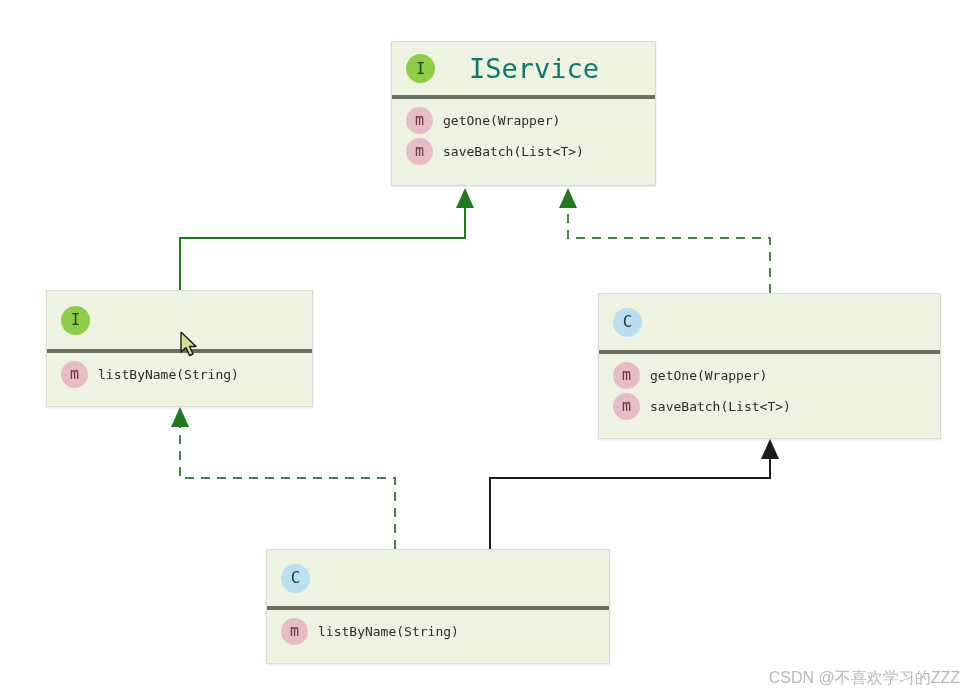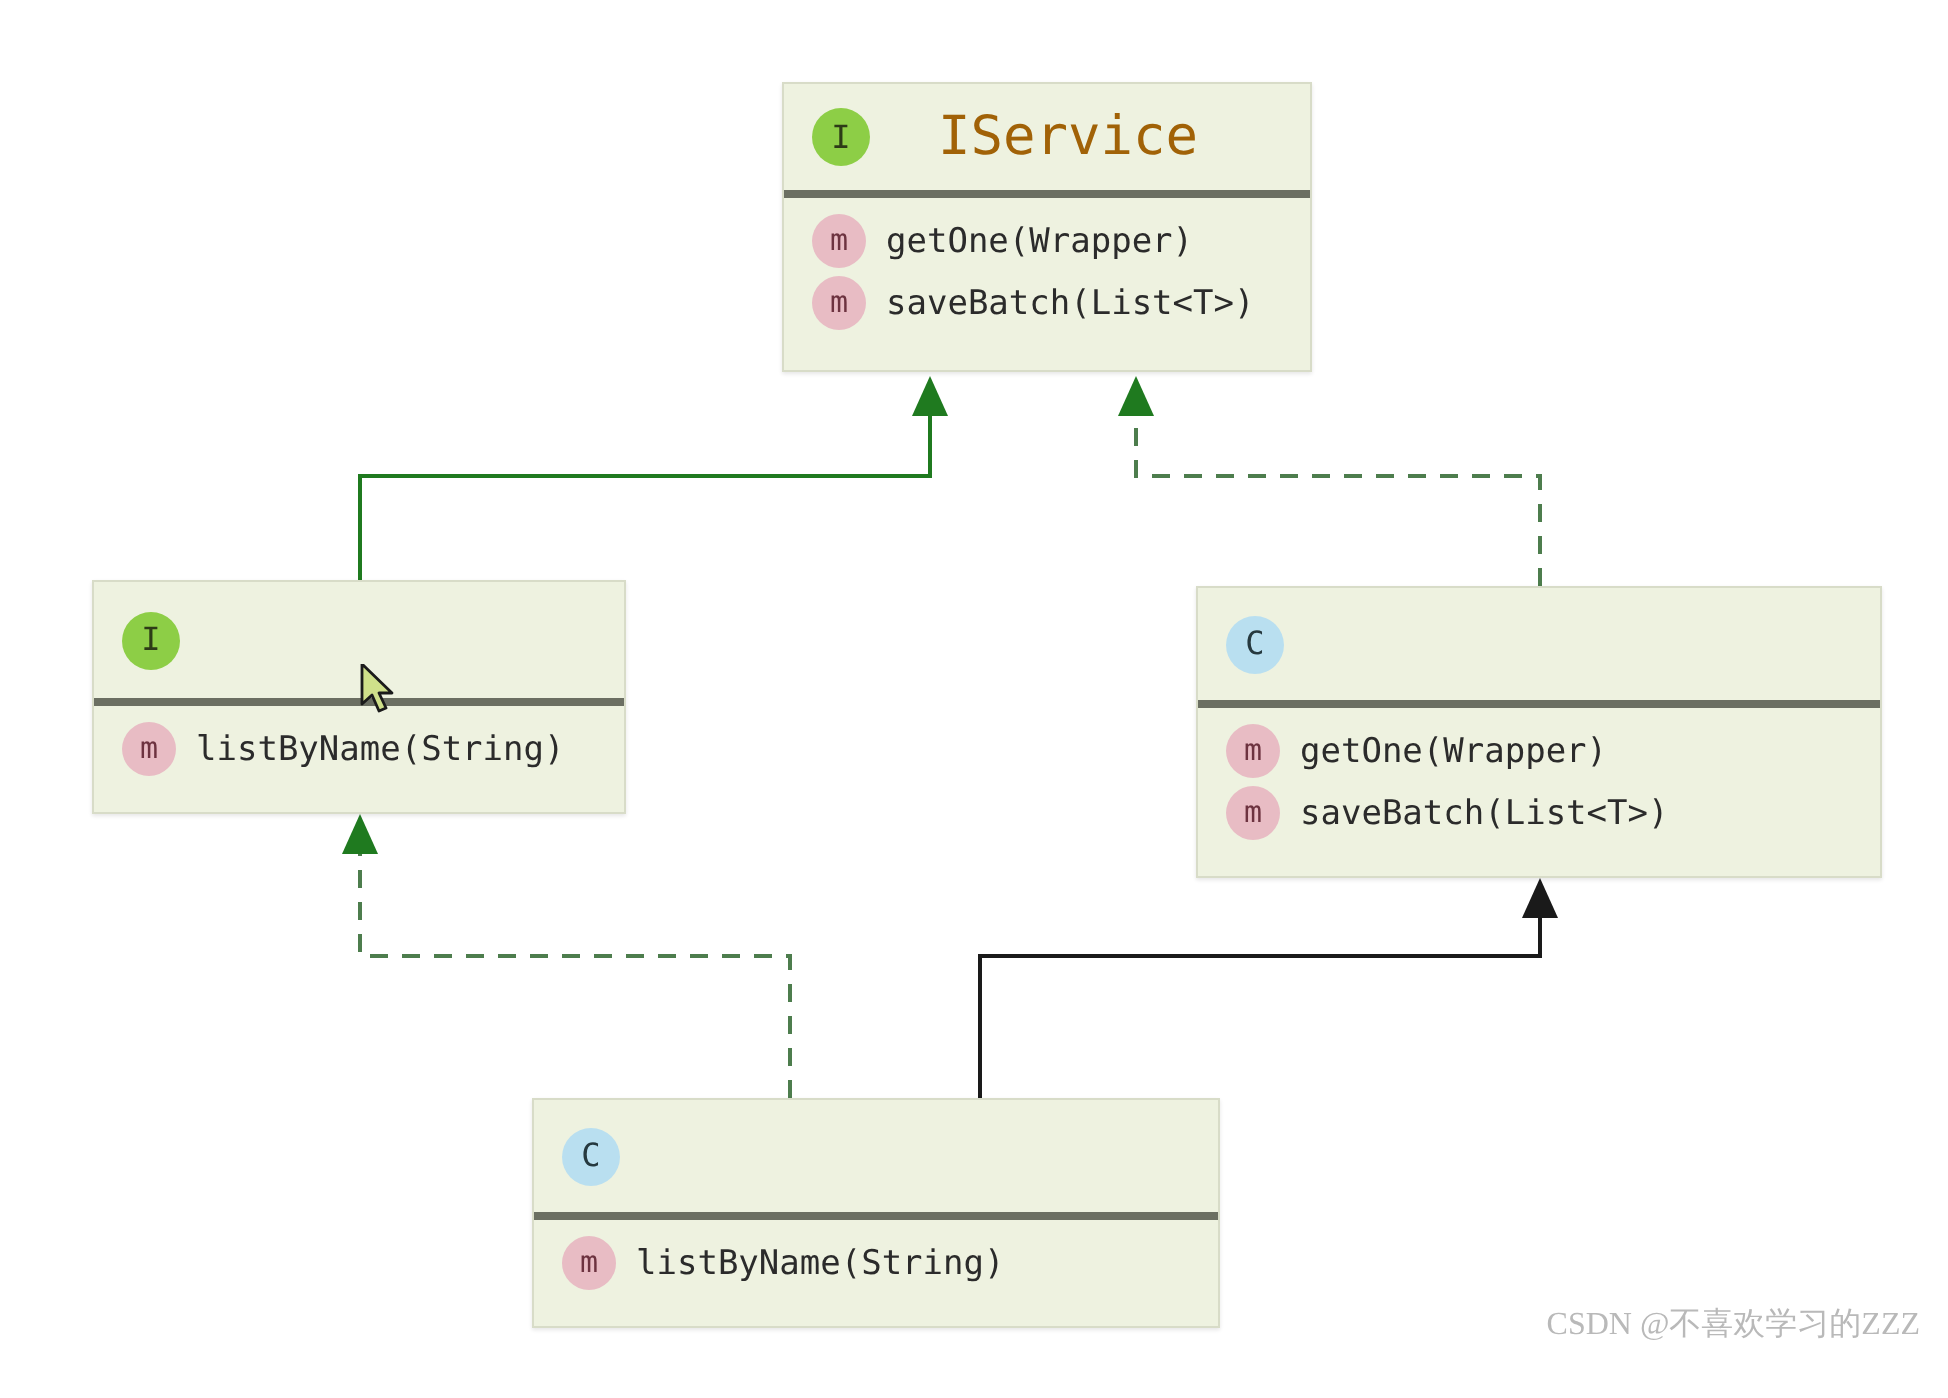--- a/index.html
+++ b/index.html
@@ -64,29 +64,29 @@
     width:27px;height:27px;
     background:#e8bcc4;
     color:#6d3340;
     font-size:15px;
   }
 
   .cls-title{
     flex:1 1 auto;
     text-align:center;
     font-size:27px;
-    color:#a16207;
+    color:#0f766e;
     letter-spacing:0px;
     font-family:"DejaVu Sans Mono", monospace;
     white-space:nowrap;
     padding-right:8px;
   }
   .mem-label{
     margin-left:10px;
-    font-size:17px;
+    font-size:13px;
     color:#2b2b2b;
     font-family:"DejaVu Sans Mono", monospace;
     white-space:nowrap;
   }
 
   
   #box-iservice{left:391px;top:41px;width:265px;height:145px;}
   #box-iservice .uml-header{height:53px;}
   #box-iservice .uml-members{height:88px;}
 
@@ -104,22 +104,22 @@
 
   #cursor{
     position:absolute;
     left:180px;top:332px;
     width:20px;height:26px;
     pointer-events:none;
   }
 
   #watermark{
     position:absolute;
-    right:14px;bottom:26px;
-    font-family:Liberation Serif, serif;
+    right:14px;bottom:10px;
+    font-family:Liberation Sans, sans-serif;
     font-size:16px;
     color:#b9b9b9;
     white-space:nowrap;
   }
 </style>
 </head>
 <body>
 
 <div id="canvas">
 

